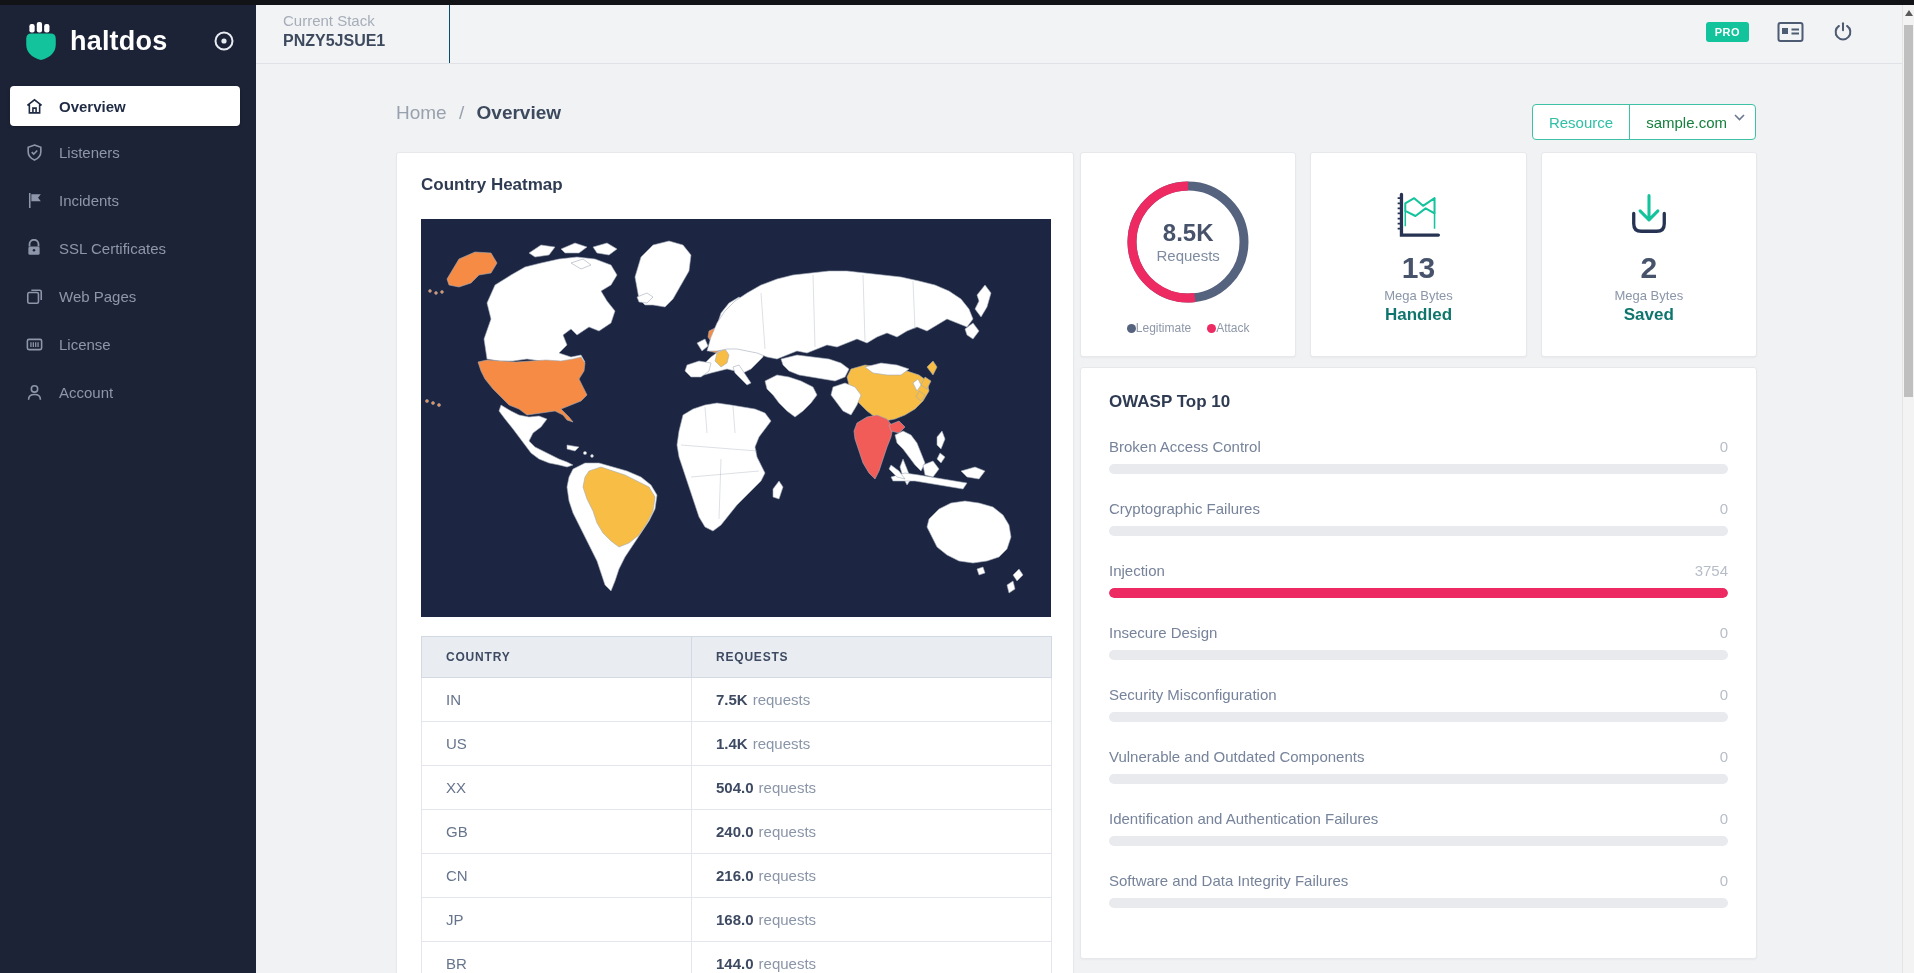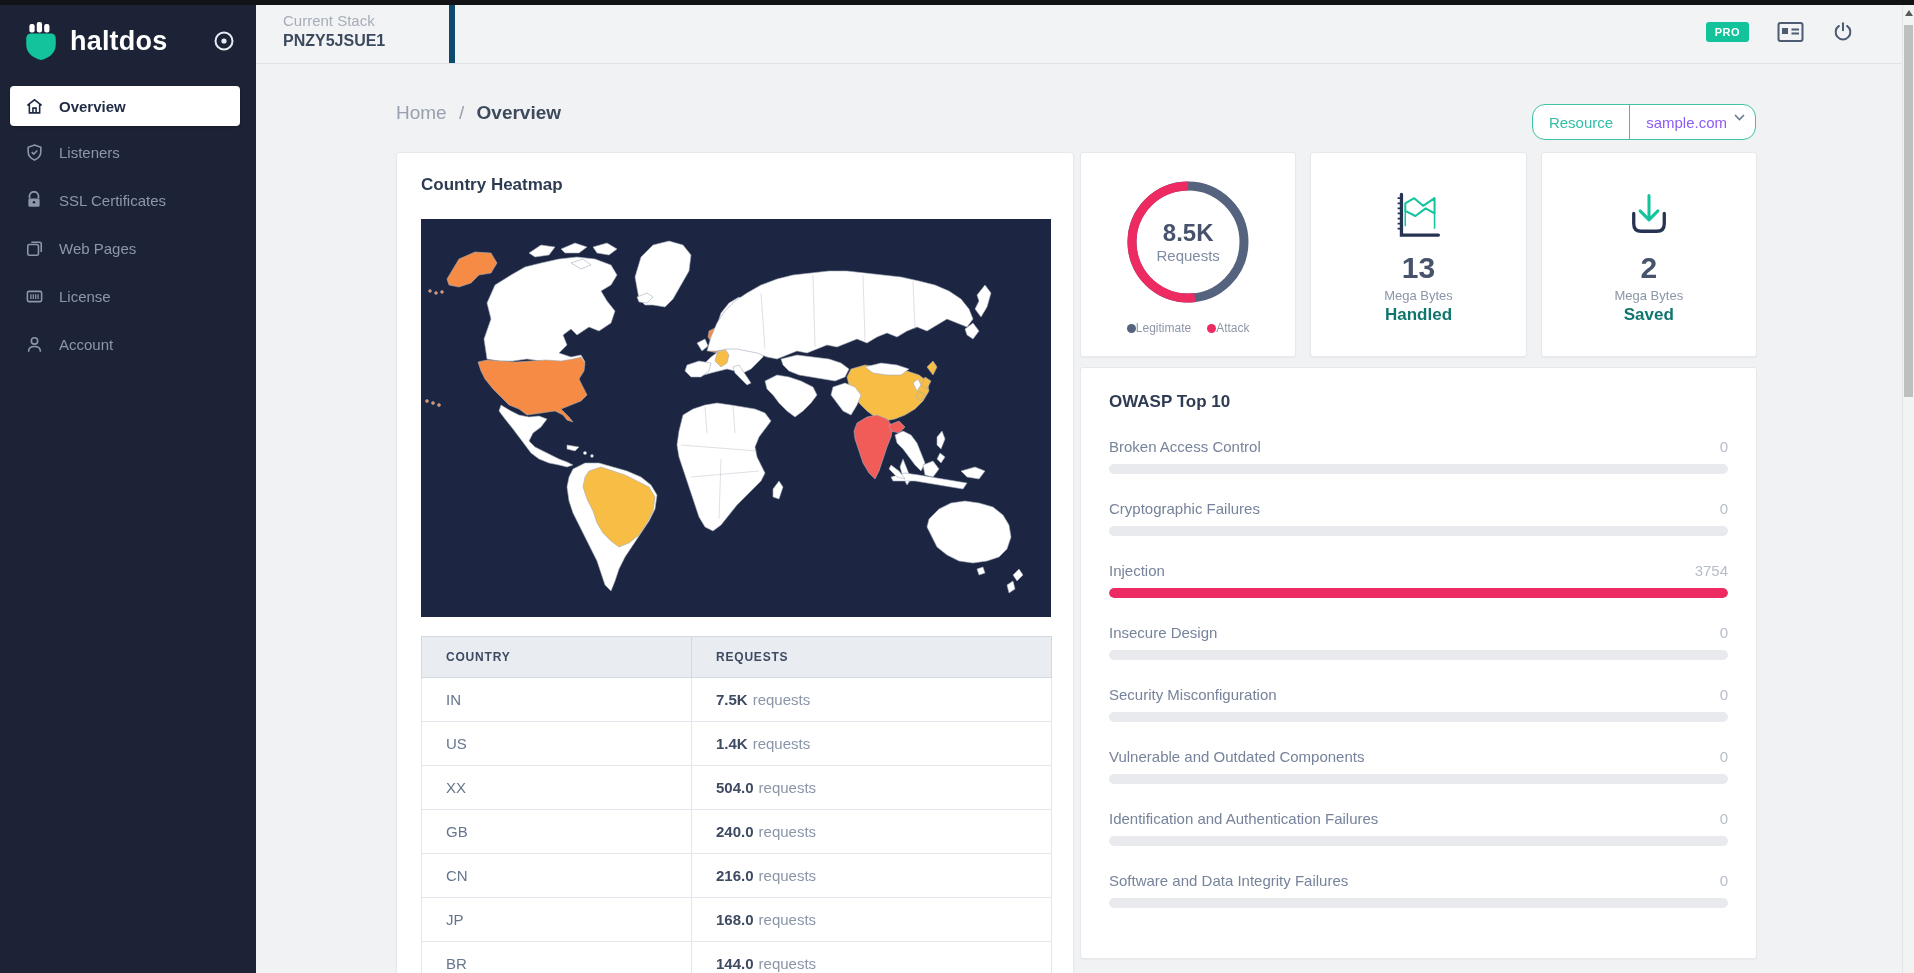--- a/index.html
+++ b/index.html
@@ -14,36 +14,36 @@
   .logo-text{color:#fff;font-size:27px;font-weight:bold;margin-left:10px;letter-spacing:.2px;}
   .logo-toggle{margin-left:auto;color:#e8ebf2;display:flex;cursor:pointer;}
   .nav{margin-top:16px;}
   .nav-item{display:flex;align-items:center;height:44px;padding-left:24px;color:#8d96aa;font-size:15px;cursor:pointer;}
   .nav-item .nicon{width:20px;height:20px;margin-right:15px;display:flex;align-items:center;justify-content:center;}
   .nav-item.active{background:#fff;color:#1f2a44;font-weight:bold;margin:0 16px 4px 10px;padding-left:14px;height:40px;border-radius:4px;box-shadow:0 1px 3px rgba(0,0,0,.25);}
   .nav-item:not(.active){margin-bottom:4px;}
 
   
   .header{position:absolute;left:256px;top:0;width:1646px;height:63px;background:#f2f3f5;border-bottom:1px solid #dfe2e6;display:flex;align-items:center;z-index:5;}
-  .stack-block{padding:0 26px 0 27px;height:100%;display:flex;flex-direction:column;justify-content:center;border-right:6px solid #0c4a6e;min-width:140px;}
+  .stack-block{padding:0 26px 0 27px;height:100%;display:flex;flex-direction:column;justify-content:center;border-right:1px solid #0c4a6e;min-width:140px;}
   .stack-label{color:#a6adb8;font-size:15px;line-height:1.3;}
   .stack-value{color:#3d4a5e;font-size:16px;font-weight:bold;line-height:1.3;}
   .header-actions{margin-left:auto;display:flex;align-items:center;gap:28px;padding-right:48px;}
   .pro-badge{background:var(--accent);color:#fff;font-size:11px;font-weight:bold;letter-spacing:.5px;padding:4px 9px;border-radius:3px;}
   .hicon{color:#4d5b73;display:flex;cursor:pointer;}
 
   
   .content{position:absolute;left:256px;top:64px;width:1646px;height:909px;background:#f1f2f4;}
   .breadcrumb{position:absolute;left:140px;top:38px;font-size:19px;}
   .crumb-home{color:#98a1ae;cursor:pointer;}
   .crumb-sep{color:#98a1ae;margin:0 7px;}
   .crumb-cur{color:#3d4a5e;font-weight:bold;}
-  .resource-select{position:absolute;right:146px;top:40px;height:34px;background:#fff;border:1px solid #3fc1a5;border-radius:13px;display:flex;align-items:center;font-size:15px;cursor:pointer;}
+  .resource-select{position:absolute;right:146px;top:40px;height:34px;background:#fff;border:1px solid #3fc1a5;border-radius:4px;display:flex;align-items:center;font-size:15px;cursor:pointer;}
   .res-label{color:#2ebfa5;padding:0 16px;height:100%;display:flex;align-items:center;border-right:1px solid #3fc1a5;}
-  .res-value{color:#8b5cf6;padding:0 10px 0 16px;display:flex;align-items:flex-start;gap:7px;}
+  .res-value{color:#15803d;padding:0 10px 0 16px;display:flex;align-items:flex-start;gap:7px;}
 
   .card{background:#fff;border:1px solid #e6e8ec;border-radius:3px;box-shadow:0 1px 2px rgba(0,0,0,.04);}
 
   
   .heatmap-card{position:absolute;left:140px;top:88px;width:678px;height:920px;padding:0;box-sizing:border-box;}
   .card-title{font-size:17px;font-weight:bold;color:#2f3b52;}
   .heatmap-inner{padding:22px 24px;}
   .map-wrap{margin-top:24px;width:630px;height:398px;background:var(--map_bg);}
   .country-table{margin-top:19px;width:630px;border-collapse:collapse;table-layout:fixed;font-size:15px;}
   .country-table th{background:#e9edf2;border:1px solid #d3d9e2;height:40px;text-align:left;padding:0 0 0 24px;font-size:12px;letter-spacing:.8px;color:#3d4a61;}
@@ -125,20 +125,29 @@
       <span>Overview</span>
     </div>
     <div class="nav-item">
       <span class="nicon">
         <svg width="19" height="19" viewBox="0 0 24 24" fill="none" stroke="currentColor" stroke-width="2">
             <path d="M12 2.5 L20 5.5 V11 Q20 18 12 21.5 Q4 18 4 11 V5.5 Z"></path>
             <path d="M8.5 11.5 L11 14 L15.5 9.5"></path>
           </svg>
       </span>
       <span>Listeners</span>
+    </div>
+    <div class="nav-item">
+      <span class="nicon">
+        <svg width="19" height="19" viewBox="0 0 24 24" fill="currentColor">
+            <path d="M5 2.5 H7 V21.5 H5 Z"></path>
+            <path d="M8 4 H20 L16.5 8.5 L20 13 H8 Z"></path>
+          </svg>
+      </span>
+      <span>Incidents</span>
     </div>
     <div class="nav-item">
       <span class="nicon">
         <svg width="18" height="18" viewBox="0 0 24 24">
             <path d="M6 10 V7 A6 6 0 0 1 18 7 V10" fill="none" stroke="currentColor" stroke-width="2.4"></path>
             <rect x="4.5" y="10" width="15" height="11" rx="2" fill="currentColor"></rect>
             <circle cx="12" cy="15" r="1.7" fill="#1d2337"></circle>
           </svg>
       </span>
       <span>SSL Certificates</span>

